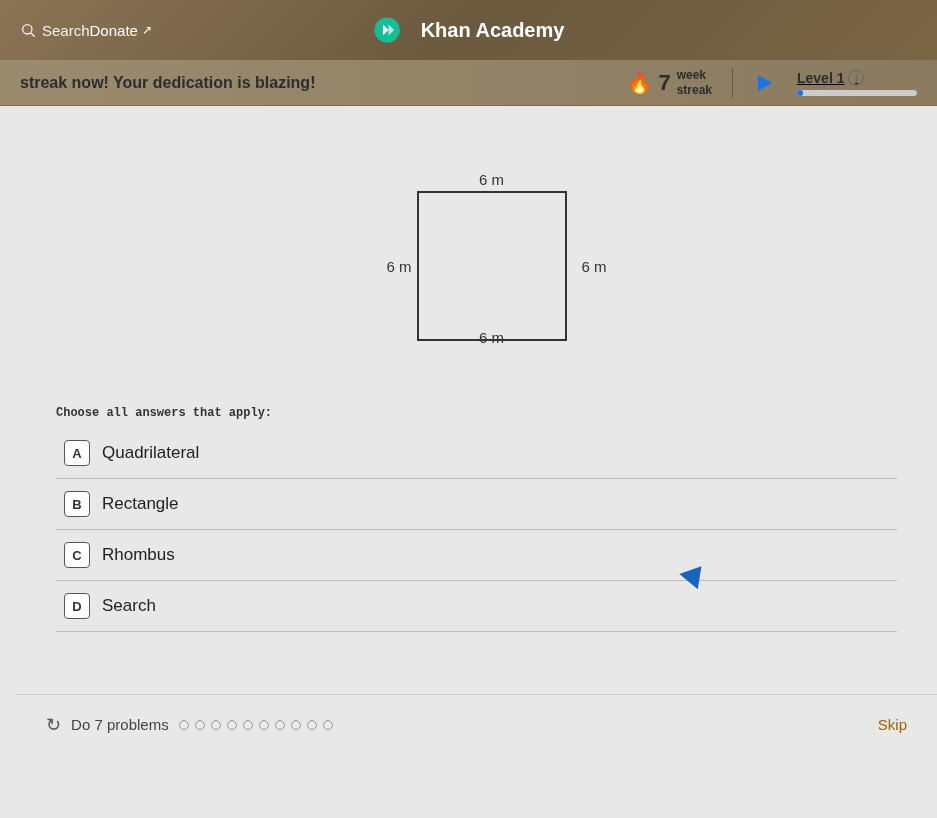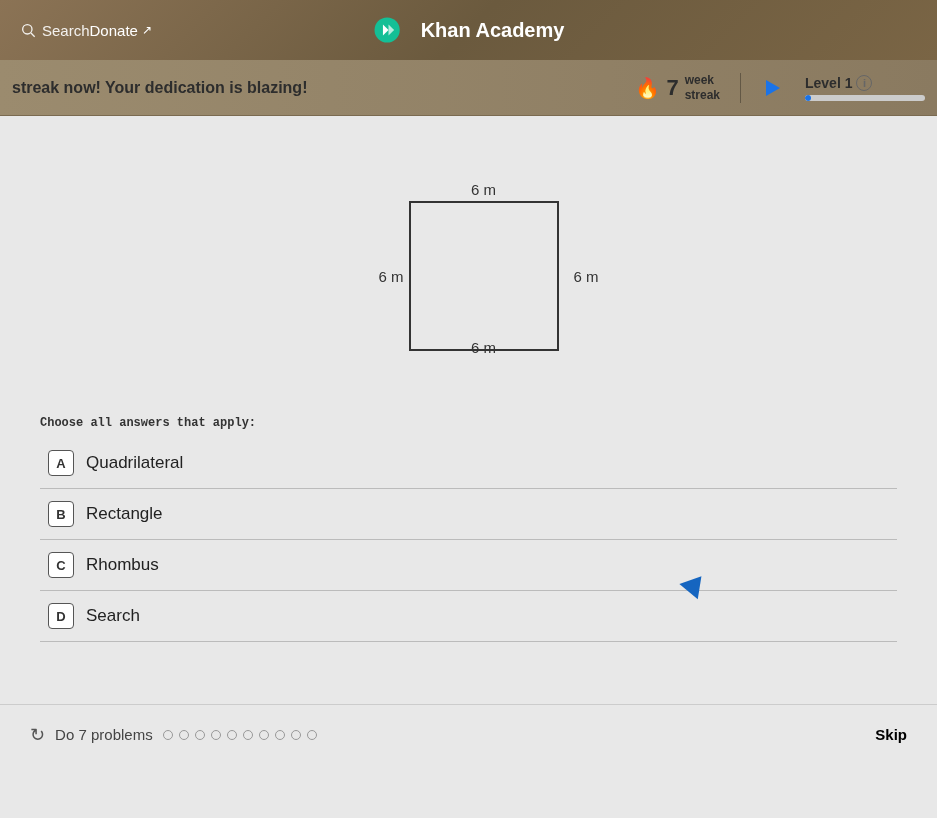--- a/index.html
+++ b/index.html
@@ -68,25 +68,25 @@
       border: none;
     }
 
     .donate-icon {
       font-size: 12px;
     }
 
     
     .sub-header {
       background: linear-gradient(90deg, #9B8B6E 0%, #8A7A60 100%);
-      height: 56px;
+      height: 46px;
       display: flex;
       align-items: center;
       justify-content: space-between;
-      padding: 0 12px;
+      padding: 0 20px;
       border-bottom: 1px solid #7a6a50;
     }
 
     .streak-message {
       color: #2d2d2d;
       font-size: 16px;
       font-weight: 600;
     }
 
     .streak-level-area {
@@ -141,20 +141,21 @@
       height: 0;
       border-top: 8px solid transparent;
       border-bottom: 8px solid transparent;
       border-left: 14px solid #1a73e8;
     }
 
     .level-info {
       display: flex;
       flex-direction: column;
       gap: 4px;
+      text-decoration: underline;
     }
 
     .level-text {
       font-size: 14px;
       font-weight: 600;
       color: #2d2d2d;
       display: flex;
       align-items: center;
       gap: 4px;
     }
@@ -186,20 +187,21 @@
       border-radius: 3px;
       width: 5%;
     }
 
     
     .main-content {
       background: #e8e8e8;
       padding: 20px 40px 20px 40px;
       min-height: calc(818px - 110px - 60px);
       position: relative;
+      margin-left: 16px;
     }
 
     
     .shape-container {
       display: flex;
       justify-content: center;
       align-items: center;
       position: relative;
       margin-bottom: 20px;
       height: 260px;
@@ -352,25 +354,25 @@
     .dot {
       width: 10px;
       height: 10px;
       border-radius: 50%;
       border: 1.5px solid #999;
       background: transparent;
     }
 
     .skip-btn {
       font-size: 15px;
-      color: #000000;
+      color: #a16207;
       background: none;
       border: none;
       cursor: pointer;
-      font-weight: 700;
+      font-weight: 400;
     }
 
     
     .cursor {
       position: absolute;
       bottom: 170px;
       right: 230px;
       width: 0;
       height: 0;
       border-left: 12px solid transparent;

